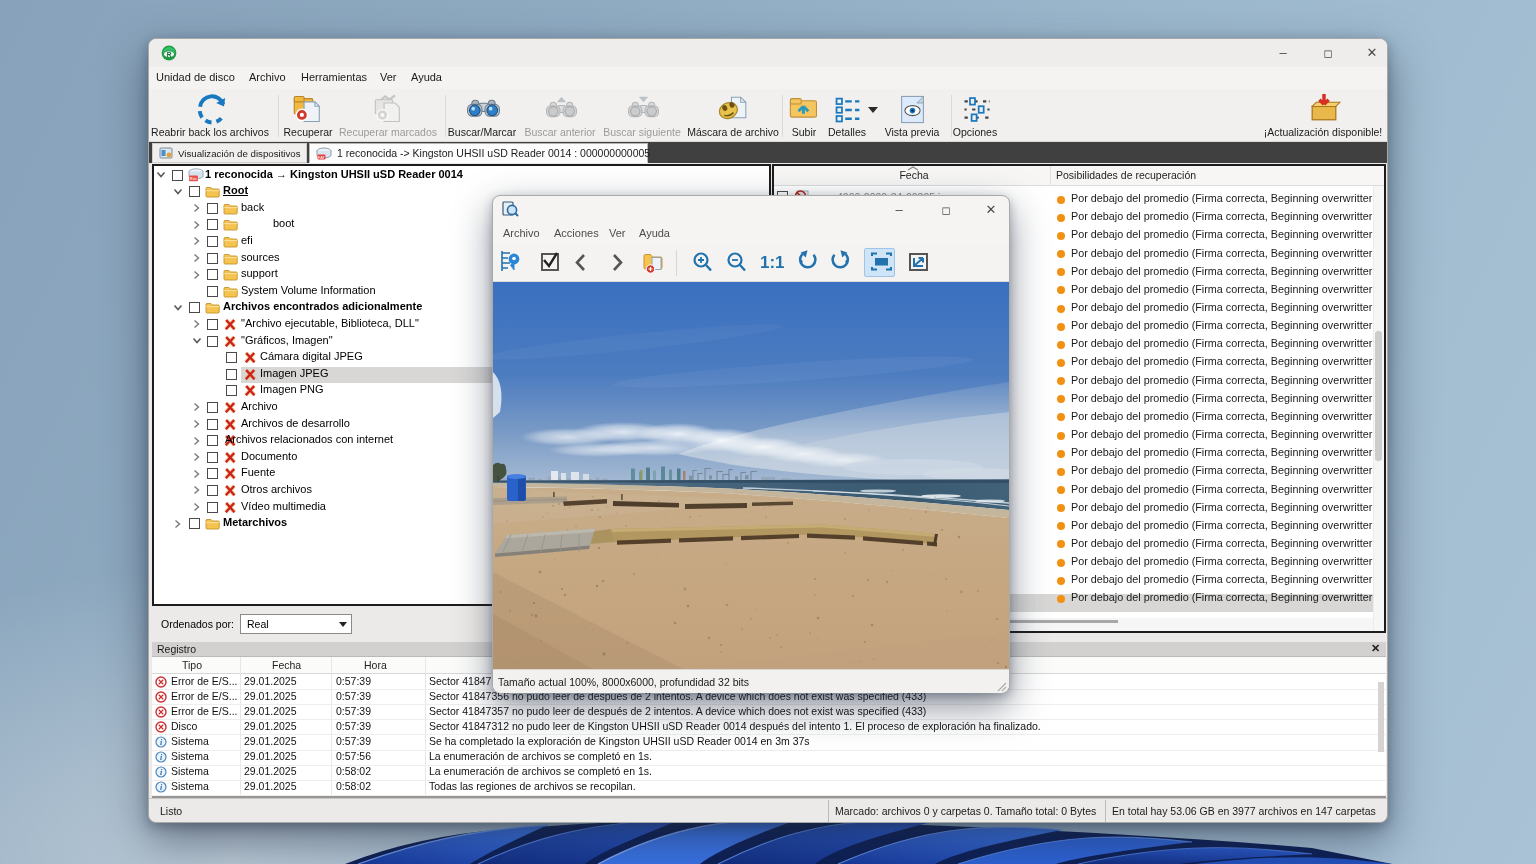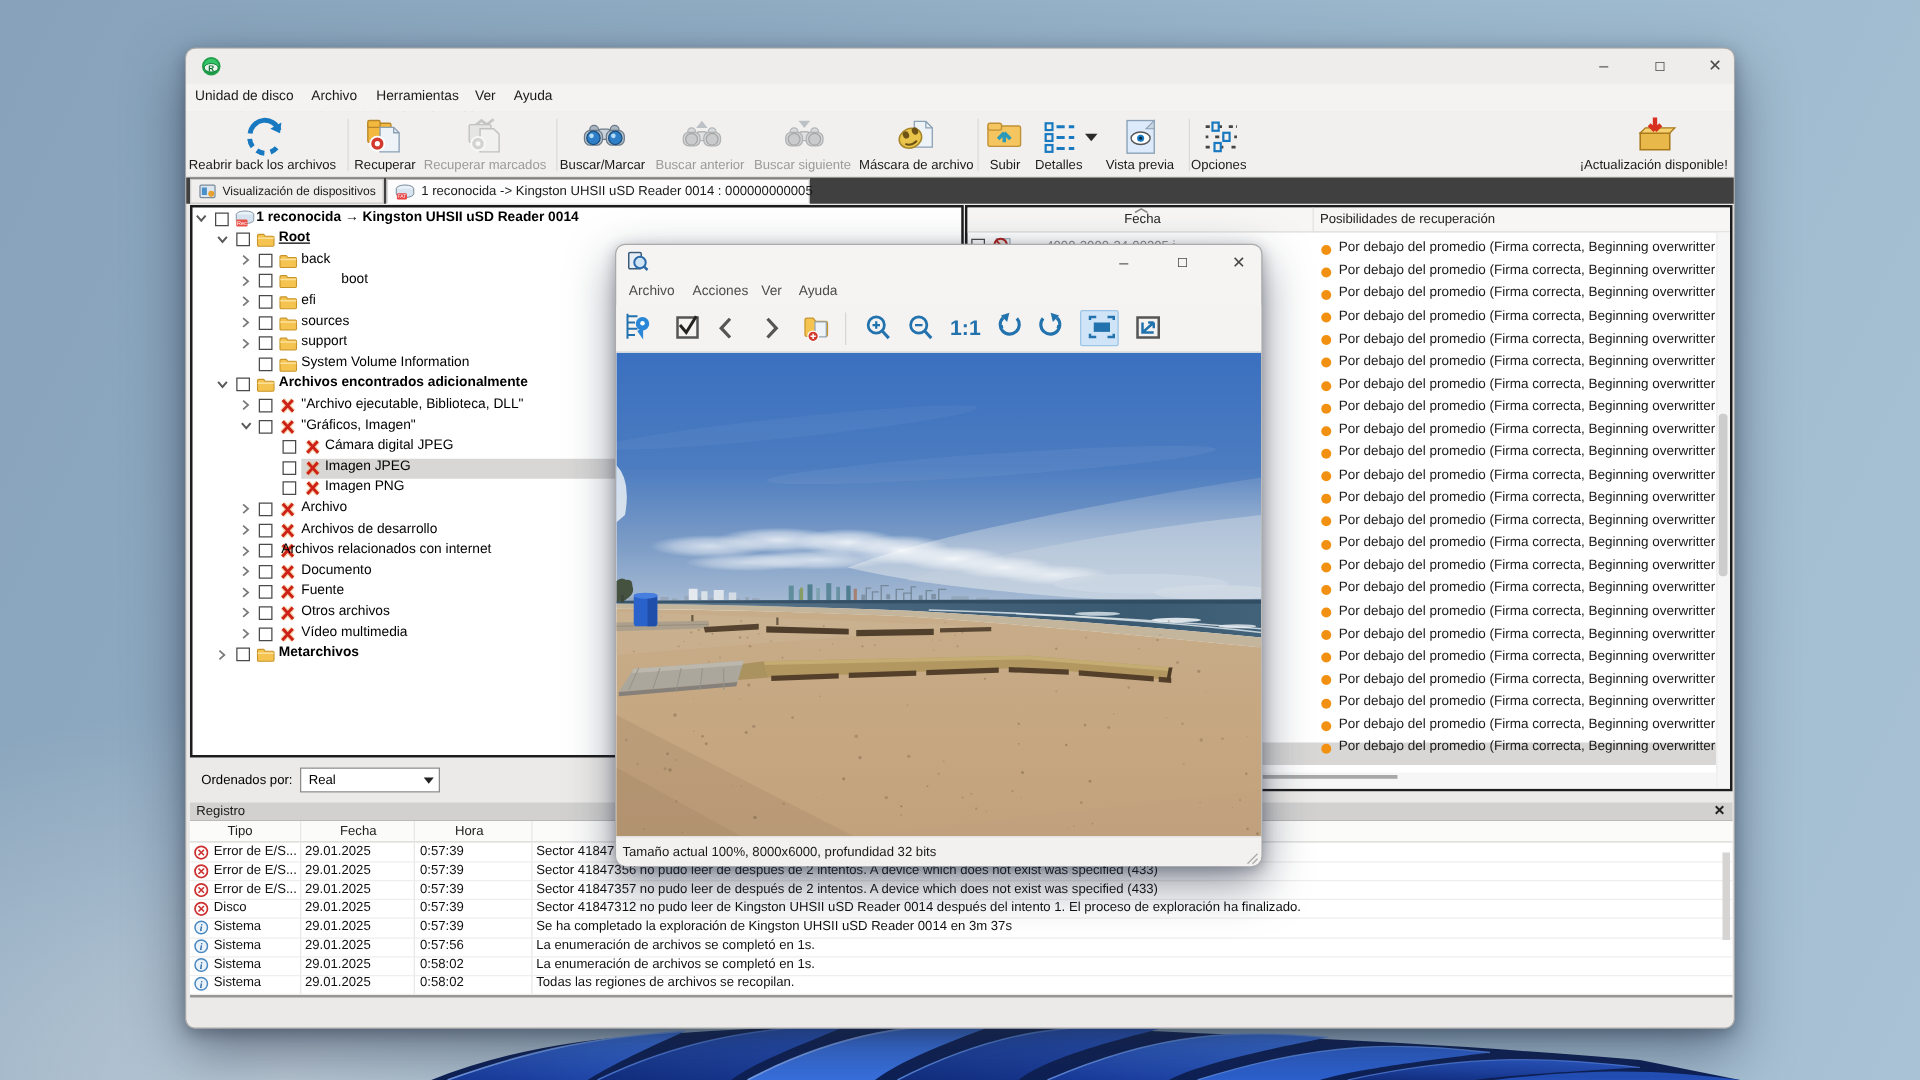--- a/index.html
+++ b/index.html
@@ -573,20 +573,28 @@
         <text x="6" y="9" font-size="8" font-style="italic" font-weight="bold" fill="#2a68a8" text-anchor="middle" font-family="Liberation Serif">i</text>
       </svg>
     <div class="abs" style="left:19px;top:138.2px;font-size:10.5px;color:#111;white-space:nowrap;">Sistema</div>
     <div class="abs" style="left:92px;top:138.2px;font-size:10.5px;color:#111;">29.01.2025</div>
     <div class="abs" style="left:184px;top:138.2px;font-size:10.5px;color:#111;">0:58:02</div>
     <div class="abs" style="left:277px;top:138.2px;font-size:10.5px;color:#111;white-space:nowrap;">Todas las regiones de archivos se recopilan.</div>
     <div class="abs" style="left:0;top:152.8px;width:1234px;height:1px;background:#efeeed;"></div>
     <div class="abs" style="left:0;top:154px;width:1234px;height:2px;background:#989694;"></div>
     <div class="abs" style="left:1226px;top:40px;width:6px;height:70px;background:#d5d4d3;"></div>
     </div>
+  <div id="statusbar">
+    <div class="abs" style="left:0;top:0;width:100%;height:1px;background:#c9c7c5;"></div>
+    <div class="abs" style="left:11px;top:7px;">Listo</div>
+    <div class="abs" style="left:679px;top:2px;width:1px;height:22px;background:#bdbbb9;"></div>
+    <div class="abs" style="left:686px;top:7px;white-space:nowrap;">Marcado: archivos 0 y carpetas 0. Tamaño total: 0 Bytes</div>
+    <div class="abs" style="left:956px;top:2px;width:1px;height:22px;background:#bdbbb9;"></div>
+    <div class="abs" style="left:963px;top:7px;white-space:nowrap;">En total hay 53.06 GB en 3977 archivos en 147 carpetas</div>
+  </div>
 </div>
 <div id="viewer">
   <svg class="abs" style="left:9px;top:5px" width="17" height="17" viewBox="0 0 17 17">
     <rect x="1" y="1" width="10" height="13" rx="1" fill="#e8eef5" stroke="#3a5a7a" stroke-width="1.2"></rect>
     <circle cx="10" cy="9" r="4.6" fill="#cfe4f4" stroke="#2a6aa8" stroke-width="1.6"></circle>
     <path d="M13.3 12.3 L16 15" stroke="#2a6aa8" stroke-width="2"></path>
   </svg>
   <div class="ttxt" style="left:31px;color:#2a2a2a;">R-Viewer - 1 reconocida\Archivos encontrados adicionalmente\"Gráficos...</div>
   <div class="wbtn" style="left:386px;">–</div>
   <div class="wbtn" style="left:433px;font-size:11px;">◻</div>

